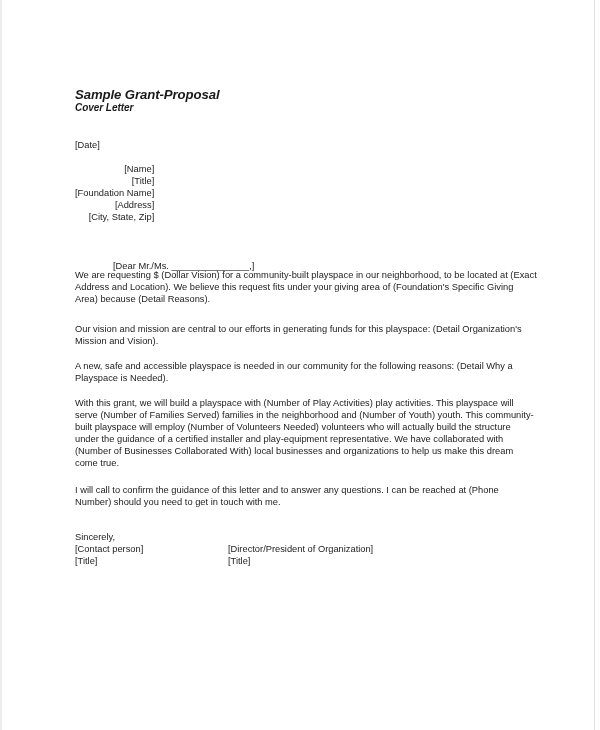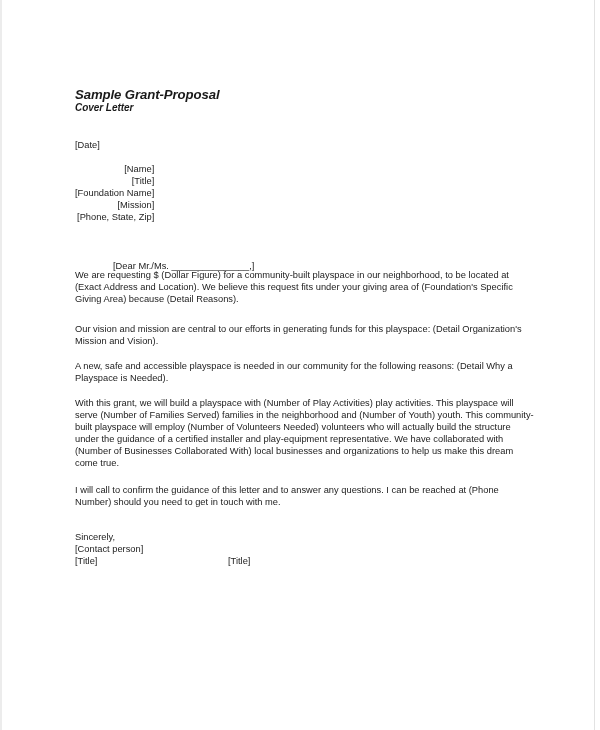--- a/index.html
+++ b/index.html
@@ -137,42 +137,43 @@
     <div class="doc-title">Sample Grant-Proposal</div>
 
     <div class="doc-subtitle">Cover Letter</div>
 
     <div class="block nowrap date-line">[Date]</div>
 
     <div class="block address">
       <div>[Name]</div>
       <div>[Title]</div>
       <div>[Foundation Name]</div>
-      <div>[Mission]</div>
-      <div>[Phone, State, Zip]</div>
+      <div>[Address]</div>
+      <div>[City, State, Zip]</div>
     </div>
 
     <div class="block nowrap salutation">[Dear Mr./Ms. _______________,]</div>
 
-    <div class="block narrow para-1">We are requesting $ (Dollar Figure) for a community-built playspace in our neighborhood, to be located at (Exact Address and Location). We believe this request fits under your giving area of (Foundation's Specific Giving Area) because (Detail Reasons).</div>
+    <div class="block narrow para-1">We are requesting $ (Dollar Vision) for a community-built playspace in our neighborhood, to be located at (Exact Address and Location). We believe this request fits under your giving area of (Foundation's Specific Giving Area) because (Detail Reasons).</div>
 
     <div class="block narrow para-2">Our vision and mission are central to our efforts in generating funds for this playspace: (Detail Organization's Mission and Vision).</div>
 
     <div class="block narrow para-3">A new, safe and accessible playspace is needed in our community for the following reasons: (Detail Why a Playspace is Needed).</div>
 
     <div class="block narrow para-4">With this grant, we will build a playspace with (Number of Play Activities) play activities. This playspace will serve (Number of Families Served) families in the neighborhood and (Number of Youth) youth. This community-built playspace will employ (Number of Volunteers Needed) volunteers who will actually build the structure under the guidance of a certified installer and play-equipment representative. We have collaborated with (Number of Businesses Collaborated With) local businesses and organizations to help us make this dream come true.</div>
 
     <div class="block narrow para-5">I will call to confirm the guidance of this letter and to answer any questions. I can be reached at (Phone Number) should you need to get in touch with me.</div>
 
     <div class="signature">
       <div class="sig-row">
         <span class="sig-left">Sincerely,</span>
       </div>
       <div class="sig-row">
         <span class="sig-left">[Contact person]</span>
+        <span class="sig-right">[Director/President of Organization]</span>
       </div>
       <div class="sig-row">
         <span class="sig-left">[Title]</span>
         <span class="sig-right">[Title]</span>
       </div>
     </div>
 
   </div>
 </div>
 

